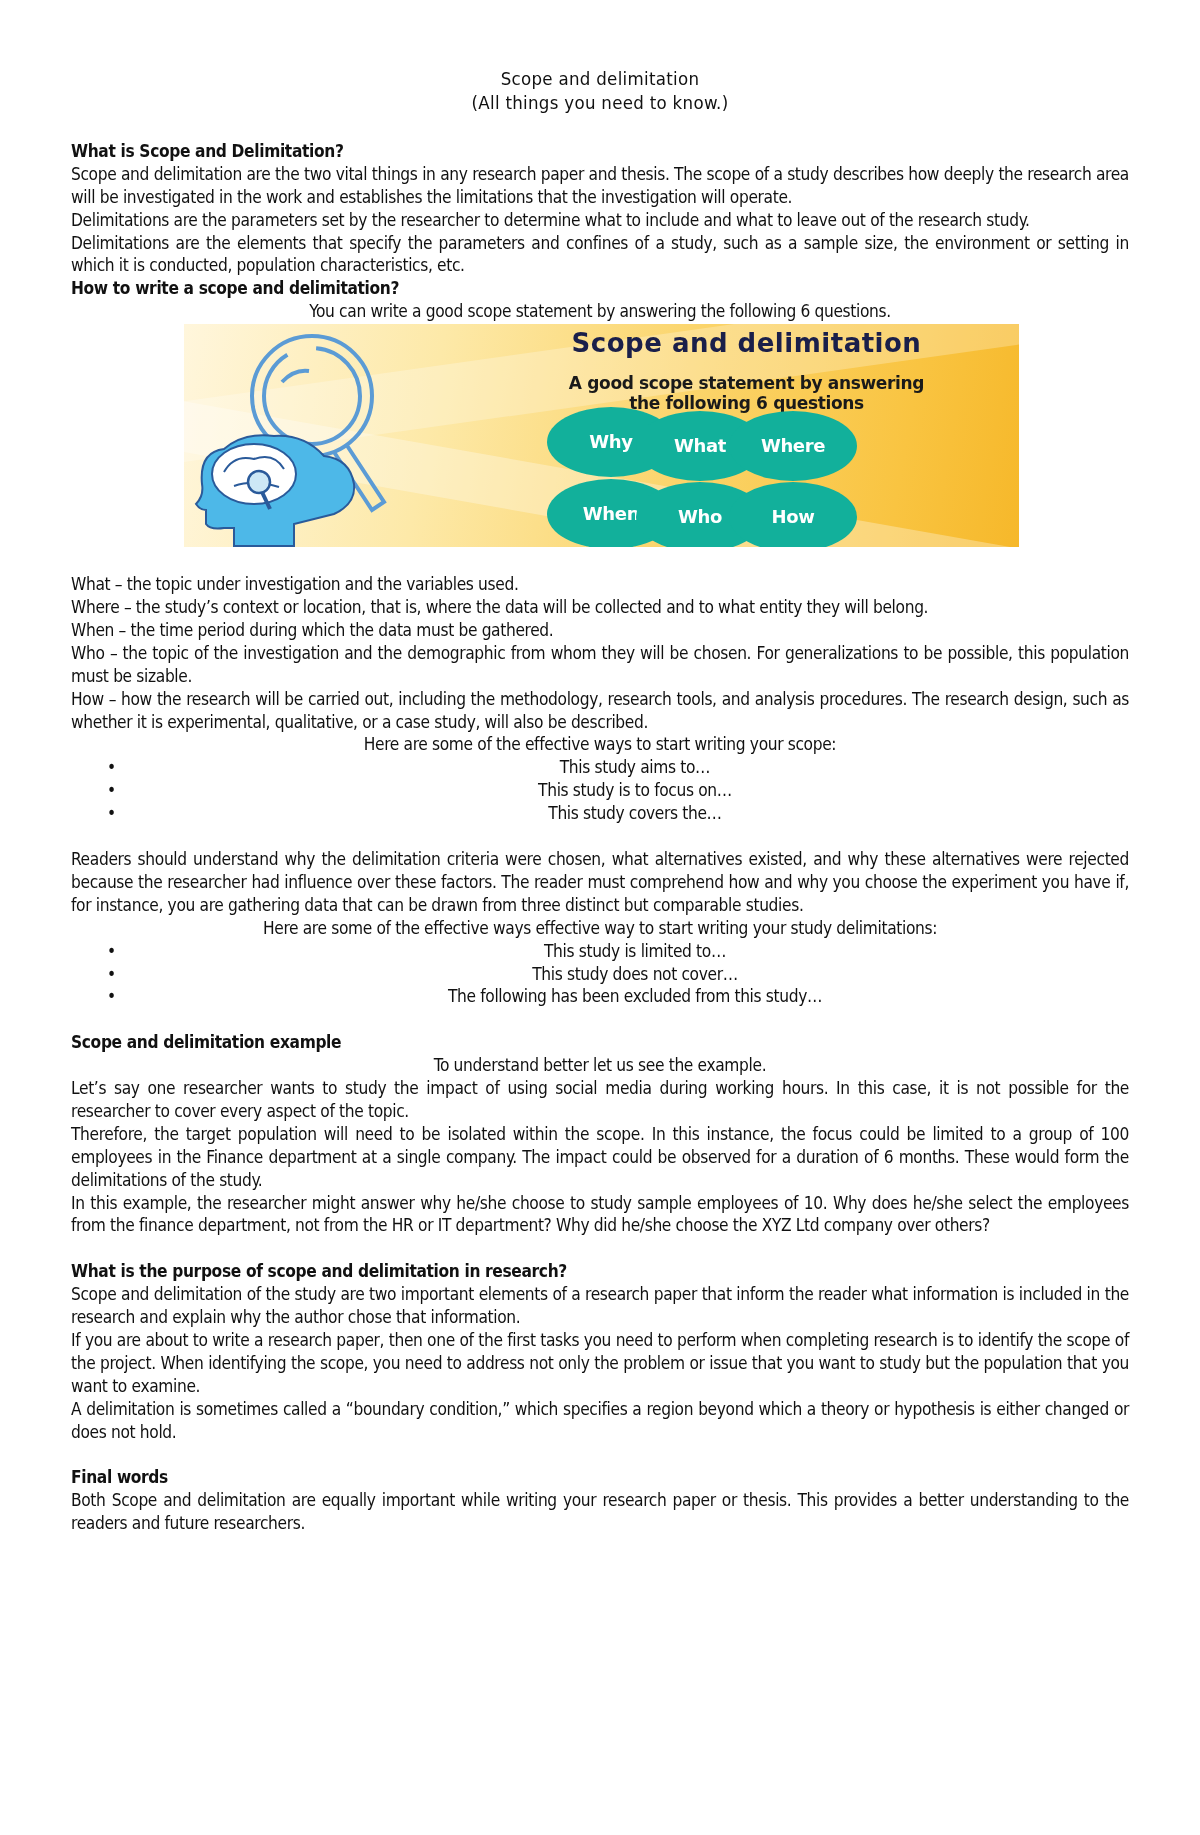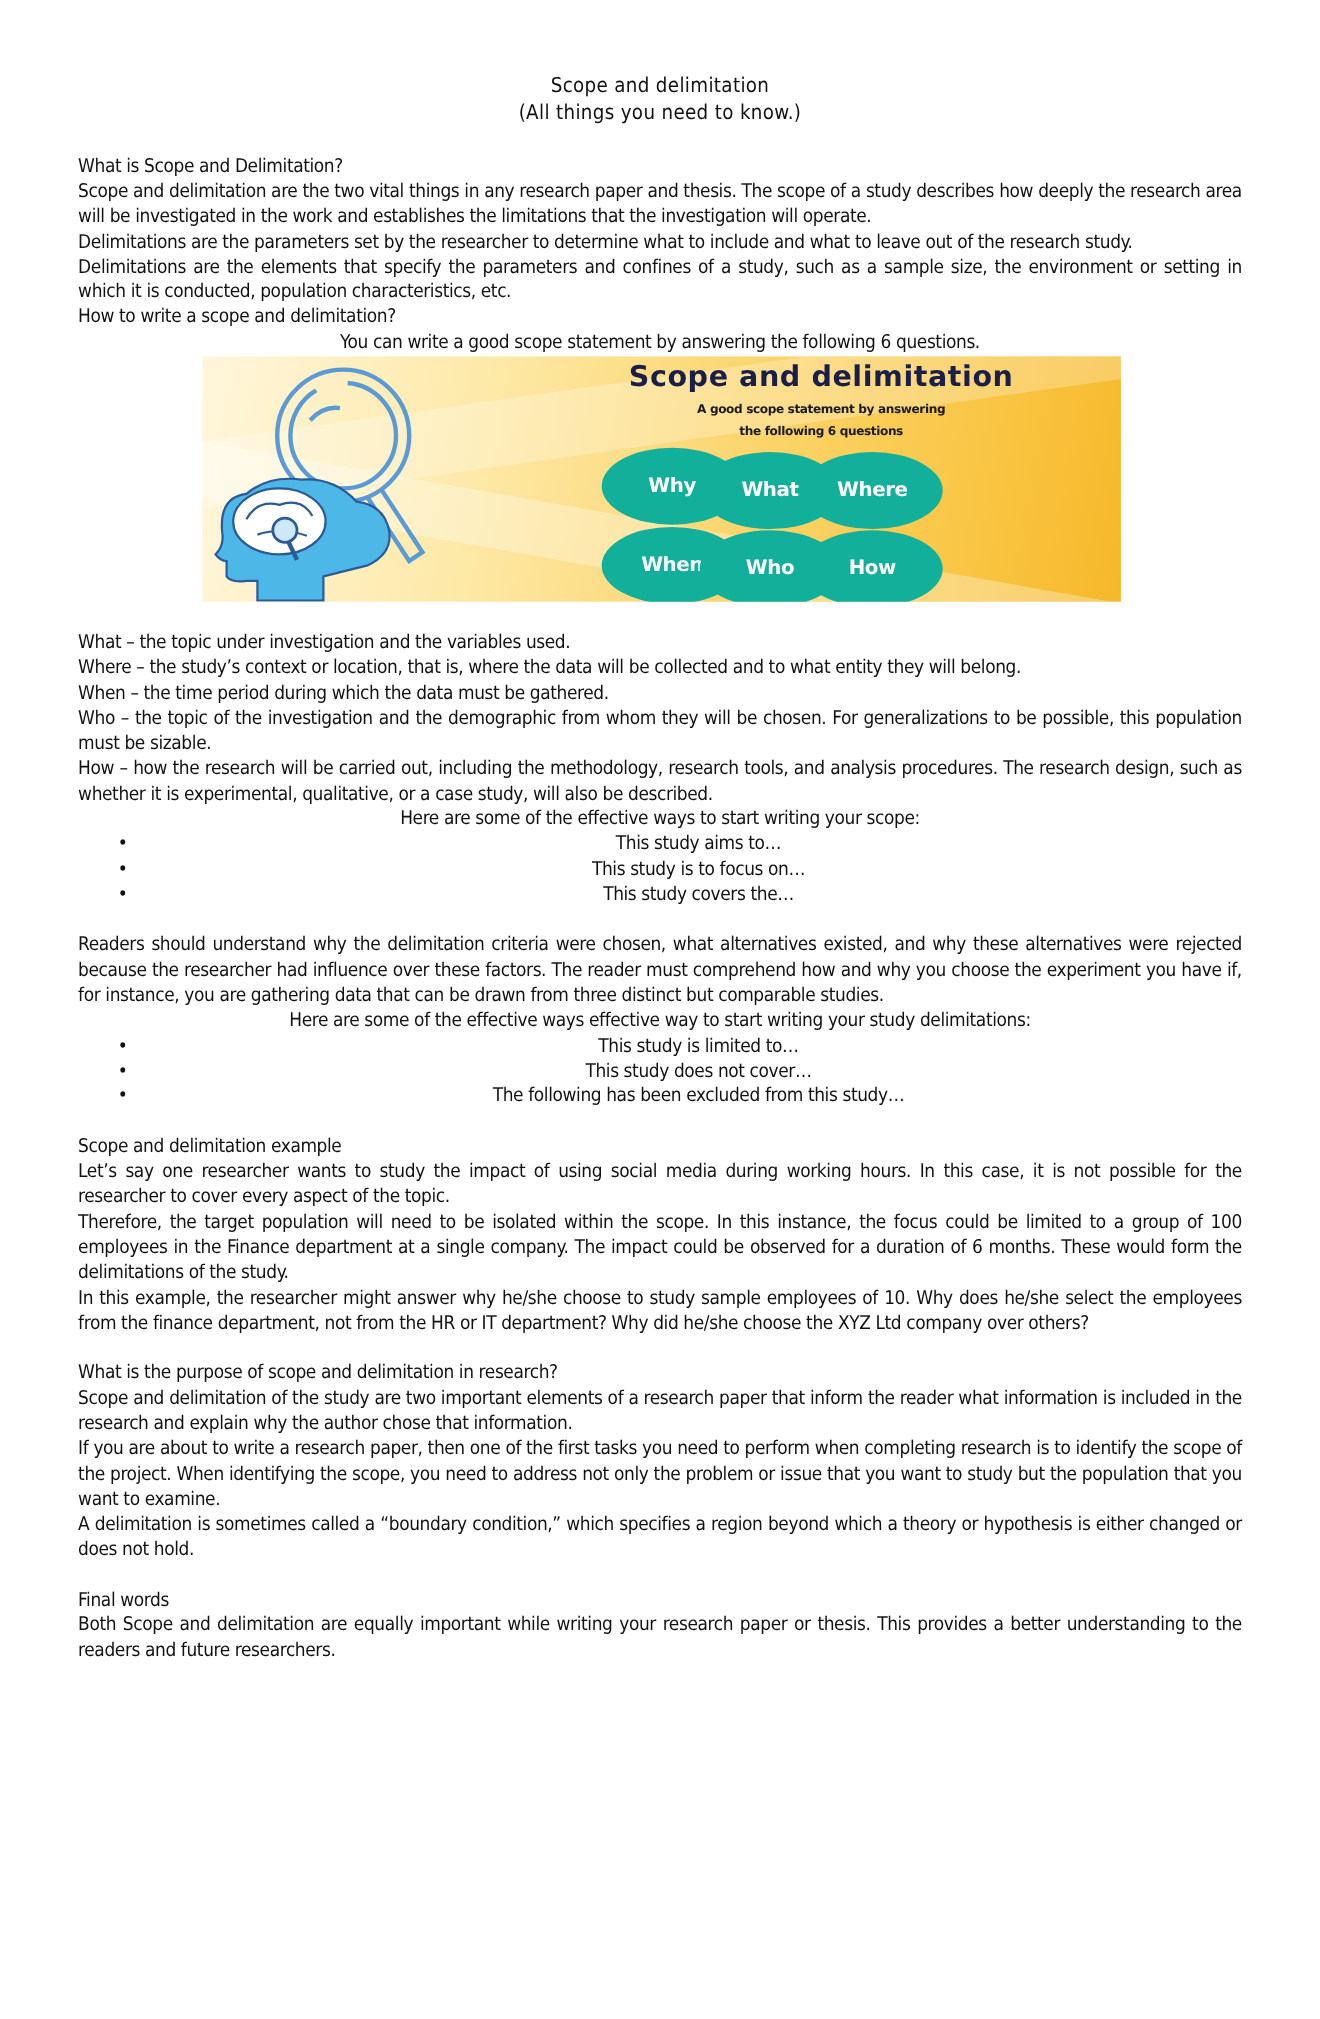--- a/index.html
+++ b/index.html
@@ -5,38 +5,38 @@
   html, body { margin:0; padding:0; background:#ffffff; }
   body { width:1200px; height:1835px; position:relative; overflow:hidden;
          font-family:"DejaVu Sans Condensed","DejaVu Sans", sans-serif; color:#111; }
   .page { position:absolute; left:71px; top:67px; width:1058px;
           font-size:17.2px; line-height:22.9px; letter-spacing:-0.35px; }
   .center { text-align:center; }
   .title { font-size:18.5px; line-height:24px; letter-spacing:0.3px; }
   p { margin:0;text-align:center; }
   .just { text-align:justify; }
   b, .b { font-weight:normal; }
-  h3 { margin:0; font-size:17.2px; font-weight:normal; }
+  h3 { margin:0; font-size:17.2px; font-weight:bold; }
   .gap { height:22.9px; }
   ul { margin:0; padding:0 0 0 70px; list-style:none;text-align:center; }
   ul li { position:relative; }
   ul li::before { content:"\2022"; position:absolute; left:-34px; }
   .banner { position:relative; width:835px; height:223px; margin:1px 0 26px 113px;
             background: linear-gradient(100deg,#fff6dc 0%,#fde9a8 30%,#fbd46a 60%,#f9c441 85%,#f6b82a 100%);
             overflow:hidden; }
   .banner .streak { position:absolute; left:-40px; top:20px; width:900px; height:60px;
             background:rgba(255,255,255,0.25); transform:rotate(-8deg); }
   .banner .streak2 { position:absolute; left:-40px; top:150px; width:900px; height:50px;
             background:rgba(255,255,255,0.3); transform:rotate(10deg); }
   .b-title { position:absolute; left:290px; width:545px; text-align:center; top:8px;
              font-family:"DejaVu Sans", sans-serif; font-weight:bold; color:#1a1f4a;
              font-size:26px; letter-spacing:0.5px; }
-  .b-sub { position:absolute; left:290px; width:545px; text-align:center; top:38px;
+  .b-sub { position:absolute; left:290px; width:545px; text-align:center; top:49px;
            font-family:"DejaVu Sans", sans-serif; font-weight:bold; color:#1a1a1a;
-           font-size:11px; line-height:20px; }
+           font-size:17px; line-height:20px; }
   .pill { position:absolute; width:128px; height:70px; border-radius:50%;
           background:#12b09b; color:#fff; font-family:"DejaVu Sans", sans-serif;
           font-weight:bold; font-size:18px; display:flex; align-items:center; justify-content:center; }
   .icon-svg { position:absolute; left:0; top:0; }
 </style>
 </head>
 <body>
 
 <div class="page">
   <p class="center title">Scope and delimitation</p>
@@ -95,20 +95,21 @@
   <p class="just">Readers should understand why the delimitation criteria were chosen, what alternatives existed, and why these alternatives were rejected because the researcher had influence over these factors. The reader must comprehend how and why you choose the experiment you have if, for instance, you are gathering data that can be drawn from three distinct but comparable studies.</p>
   <p>Here are some of the effective ways effective way to start writing your study delimitations:</p>
   <ul>
     <li>This study is limited to…</li>
     <li>This study does not cover…</li>
     <li>The following has been excluded from this study…</li>
   </ul>
   <div class="gap"></div>
 
   <h3>Scope and delimitation example</h3>
+  <p>To understand better let us see the example.</p>
   <p class="just"><span>Let’s say one researcher wants to study the </span><b>impact of using social media during working hours.</b><span> In this case, it is not possible for the researcher to cover every aspect of the topic.</span></p>
   <p class="just">Therefore, the target population will need to be isolated within the scope. In this instance, the focus could be limited to a group of 100 employees in the Finance department at a single company. The impact could be observed for a duration of 6 months. These would form the delimitations of the study.</p>
   <p class="just">In this example, the researcher might answer why he/she choose to study sample employees of 10. Why does he/she select the employees from the finance department, not from the HR or IT department? Why did he/she choose the XYZ Ltd company over others?</p>
   <div class="gap"></div>
 
   <h3>What is the purpose of scope and delimitation in research?</h3>
   <p class="just"><b>Scope and delimitation</b><span> of the study are two important elements of a research paper that inform the reader what information is included in the research and explain why the author chose that information.</span></p>
   <p class="just">If you are about to write a research paper, then one of the first tasks you need to perform when completing research is to identify the scope of the project. When identifying the scope, you need to address not only the problem or issue that you want to study but the population that you want to examine.</p>
   <p class="just"><span>A delimitation is sometimes called a “</span><b>boundary condition</b><span>,” which specifies a region beyond which a theory or hypothesis is either changed or does not hold.</span></p>
   <div class="gap"></div>

